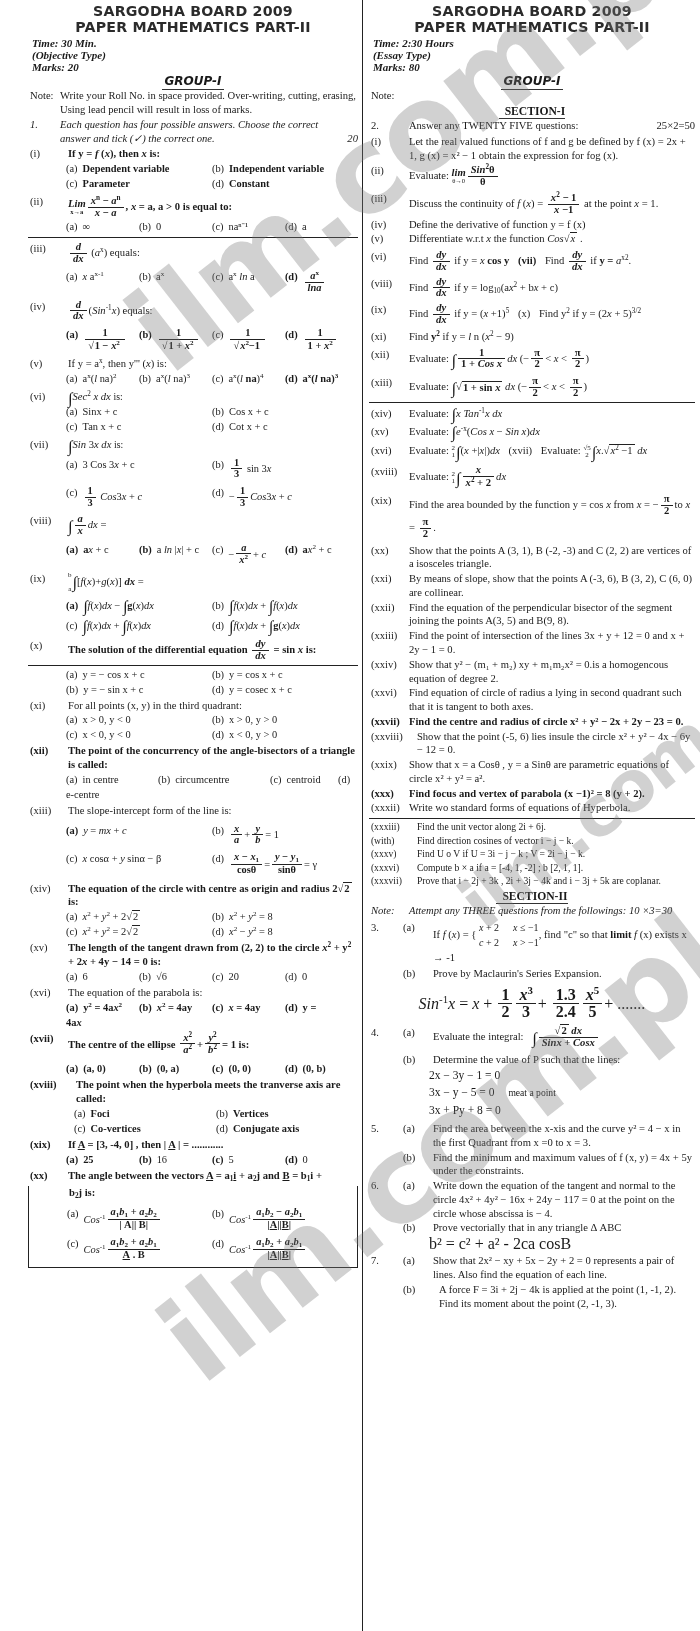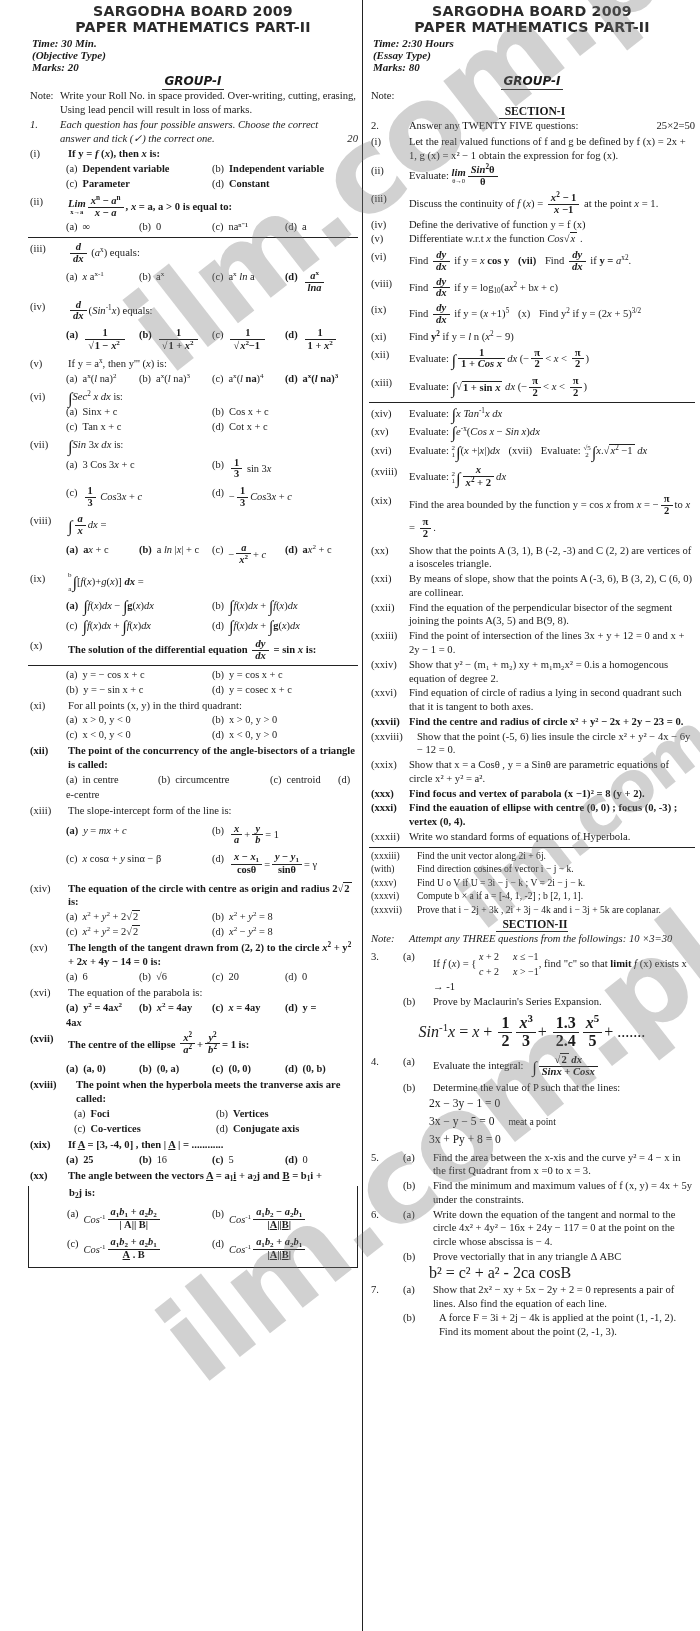--- a/index.html
+++ b/index.html
@@ -826,24 +826,20 @@
     </div>
     <div class="row">
       <div class="lbl">(xxix)</div>
       <div class="body">Show that x = a Cosθ , y = a Sinθ are parametric equations of circle x² + y² = a².</div>
     </div>
     <div class="row">
       <div class="lbl bld">(xxx)</div>
       <div class="body bld">Find focus and vertex of parabola (x −1)² = 8 (y + 2).</div>
     </div>
     <div class="row">
-      <div class="lbl bld">(xxxi)</div>
-      <div class="body bld">Find the eauation of ellipse with centre (0, 0) ; focus (0, -3) ; vertex (0, 4).</div>
-    </div>
-    <div class="row">
       <div class="lbl">(xxxii)</div>
       <div class="body">Write wo standard forms of equations of Hyperbola.</div>
     </div>
 
     <hr class="hr">
 
     <div class="row">
       <div class="lbl w46 tiny">(xxxiii)</div>
       <div class="body tiny">Find the unit vector along 2i + 6j.</div>
     </div>

